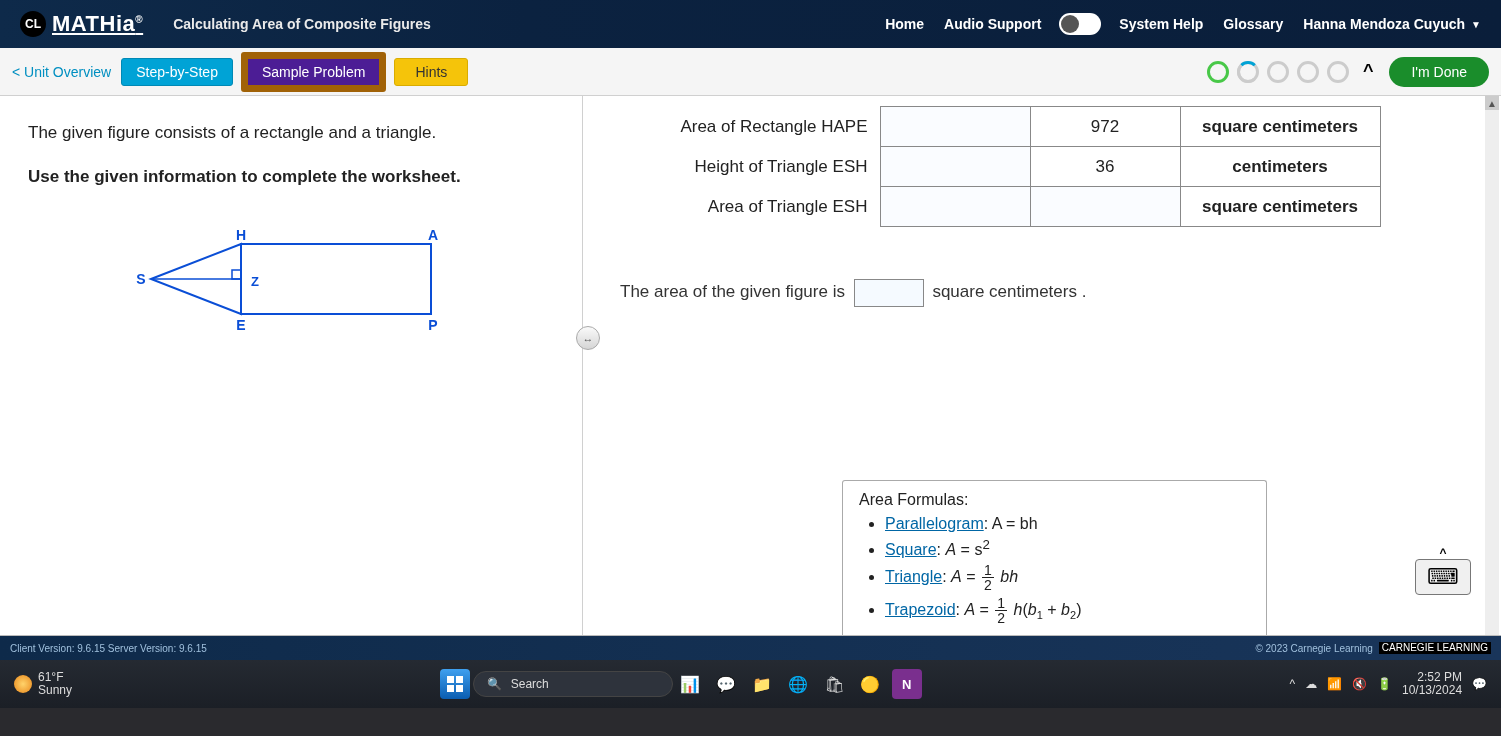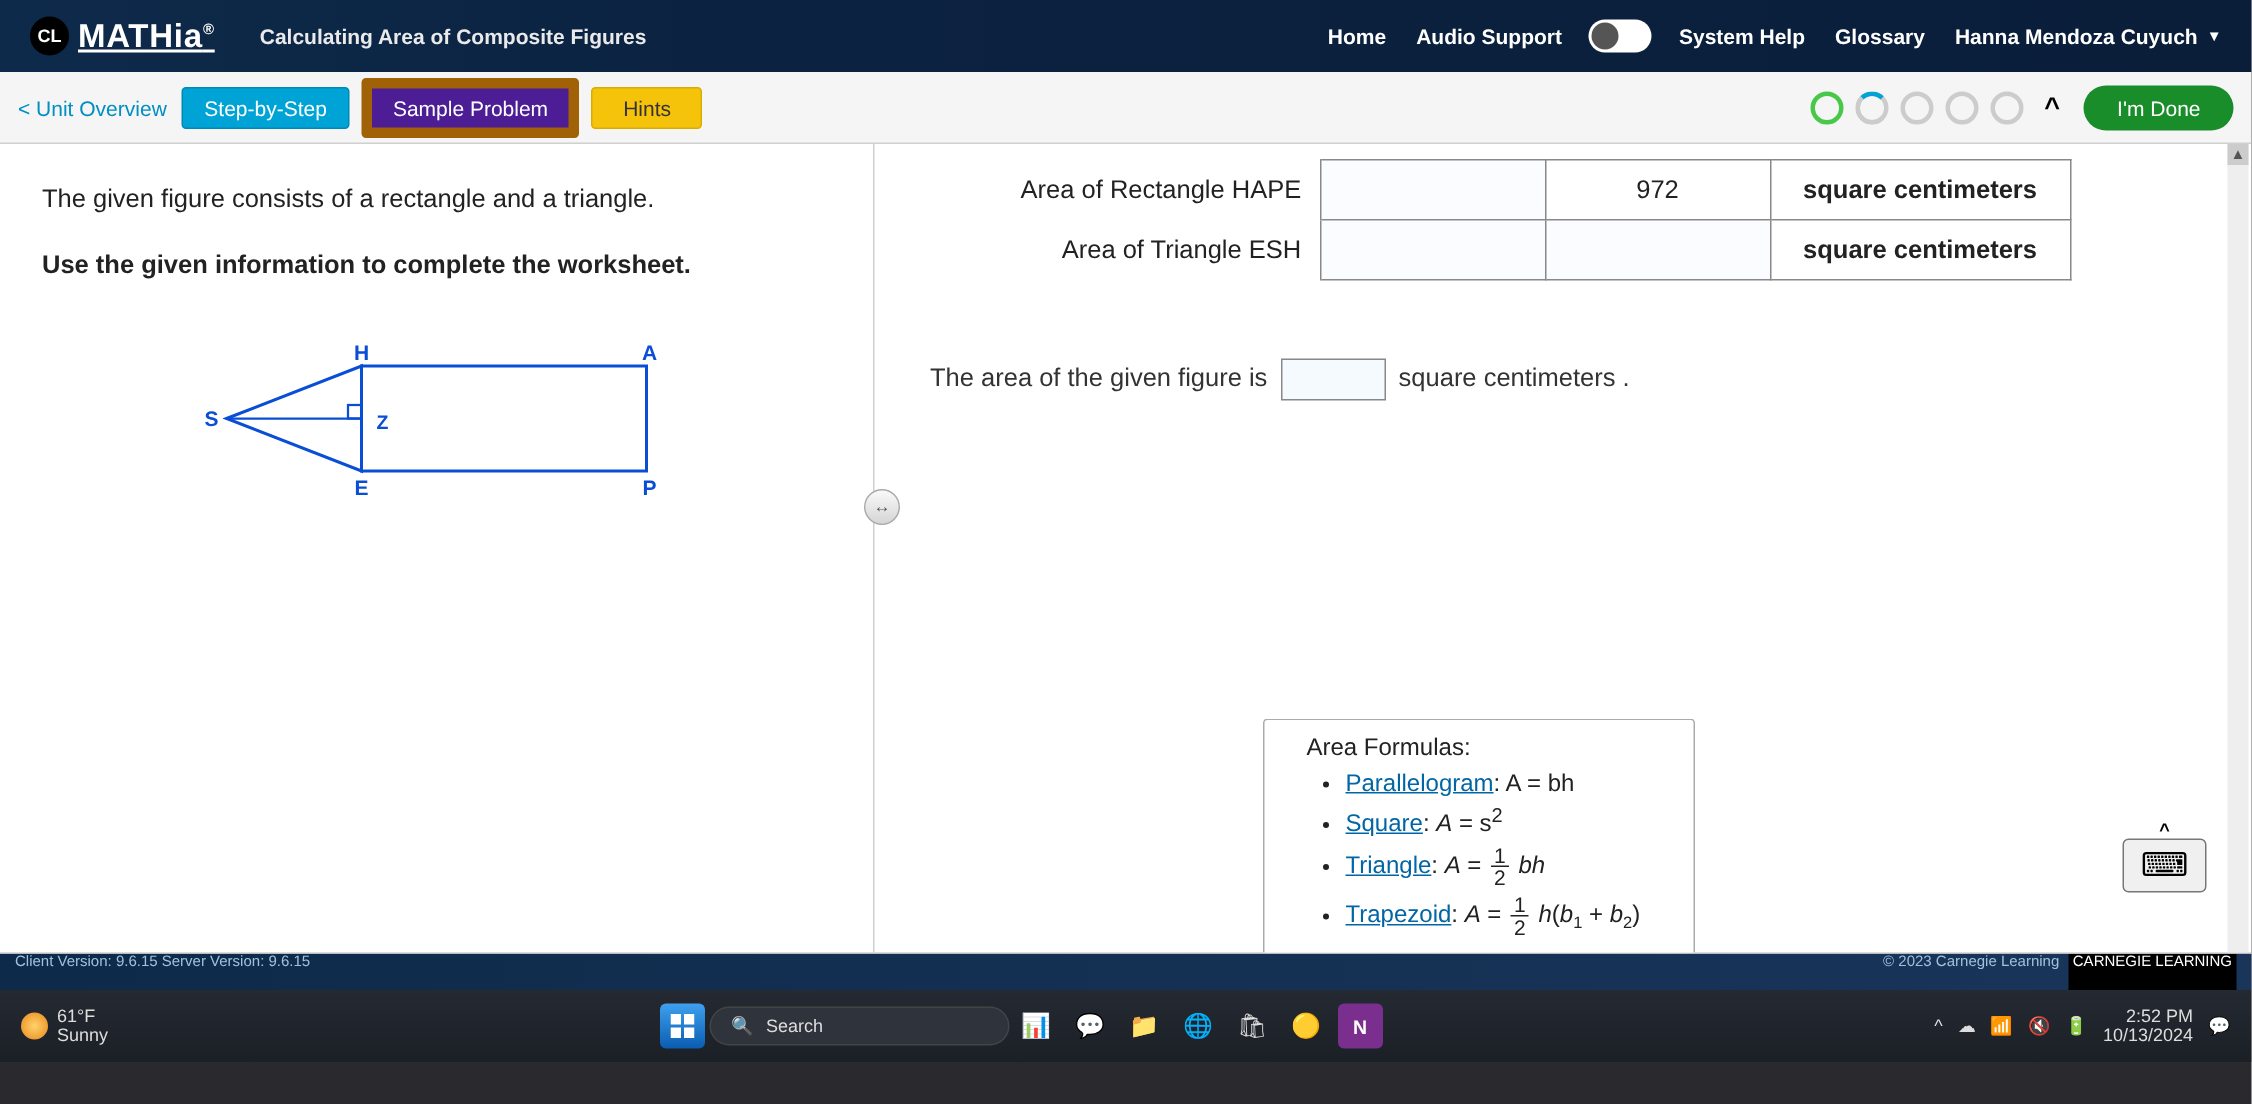--- a/index.html
+++ b/index.html
@@ -49,21 +49,21 @@
   table.worksheet td.lbl { width:260px; text-align:right; font-weight:500; border-left:none; border-top:none; border-bottom:none; }
   table.worksheet tr:first-child td.lbl{ border-top:none;}
   table.worksheet td.narrow { width:150px;}
   table.worksheet td.num { width:150px;}
   table.worksheet td.unit { width:200px; border-right:1px solid #888;font-weight:bold;}
   table.worksheet td.input { background:#fafcff;}
 
   .sentence { margin-top:52px; font-size:17px; color:#333; }
   .sentence .blank { display:inline-block; width:70px; height:28px; border:1px solid #888; background:#f5faff; vertical-align:middle; margin:0 4px;}
 
-  .formulas { position:absolute; left:260px; bottom:0; width:288px; border:1px solid #aaa; border-bottom:none; border-radius:3px 3px 0 0; padding:10px 28px 6px; font-size:16px; color:#222; background:#fff;}
+  .formulas { position:absolute; left:260px; bottom:0; width:425px; border:1px solid #aaa; border-bottom:none; border-radius:3px 3px 0 0; padding:10px 16px 6px; font-size:16px; color:#222; background:#fff;}
   .formulas .ftitle { font-weight:400; margin-bottom:6px;}
   .formulas ul { list-style:disc; padding-left:26px; }
   .formulas li { margin:4px 0; }
   .formulas a { color:#0066a5; text-decoration:underline; }
   .formulas .frac { display:inline-block; text-align:center; vertical-align:middle; font-size:14px; line-height:1; margin:0 2px;}
   .formulas .frac .t { border-bottom:1px solid #222; display:block; padding:0 2px;}
   .formulas .frac .b { display:block; padding:0 2px;}
   .formulas .sub { font-size:11px; vertical-align:sub;}
 
   .keyboard-btn { position:absolute; right:30px; bottom:40px; width:56px; height:36px; border:1px solid #777; border-radius:4px; background:#f0f0f0; display:flex; align-items:center; justify-content:center; font-size:11px;}
@@ -71,21 +71,21 @@
   .keyboard-btn .caret-up { position:absolute; top:-14px; font-size:12px; font-weight:bold;}
 
   .drag-handle { position:absolute; left:576px; top:230px; width:24px; height:24px; border-radius:50%; background:linear-gradient(#fafafa,#d5d5d5); border:1px solid #aaa; display:flex; align-items:center; justify-content:center; font-size:11px; color:#555; z-index:5;}
   .drag-handle::before{content:"↔";}
 
   .scrollbar { position:absolute; right:2px; top:0; bottom:0; width:14px; background:#eee;}
   .scroll-thumb-up{ position:absolute; top:0; width:14px; height:14px; background:#ccc; display:flex; align-items:center; justify-content:center; font-size:10px; color:#555;}
   .scroll-thumb-up::before{content:"▲";}
 
   
-  .footer { height:24px; background:linear-gradient(90deg,#0e2a4a,#19355a); display:flex; font-size:10px; color:#a0c0dd; padding:0 10px;}
+  .footer { height:24px; background:linear-gradient(90deg,#0e2a4a,#19355a); display:flex; align-items:center; font-size:10px; color:#a0c0dd; padding:0 10px;}
   .footer .fspacer{flex:1;}
   .clogo { font-size:10px; color:#fff; background:#000; padding:1px 3px; margin-left:6px; line-height:1;}
 
   
   .taskbar { height:48px; background:linear-gradient(#252a32,#1b1f26); display:flex; align-items:center; color:#ddd; font-size:12px; padding:0 14px; }
   .weather { display:flex; align-items:center; gap:6px;}
   .weather .sun{ width:18px;height:18px;border-radius:50%;background:radial-gradient(#ffd36b,#e8861a);}
   .weather .wtxt{ line-height:1.1;}
   .task-spacer1{flex:1;}
   .search-box { display:flex; align-items:center; background:#2e333c; border:1px solid #444; border-radius:18px; padding:5px 14px; width:200px;}
@@ -169,20 +169,26 @@
   <div class="right-col">
     <table class="worksheet">
       <tbody>
           <tr>
         <td class="lbl">Area of Rectangle HAPE</td>
         <td class="narrow input"></td>
         <td class="num">972</td>
         <td class="unit">square centimeters</td>
       </tr>
       <tr>
+        <td class="lbl">Height of Triangle ESH</td>
+        <td class="narrow input"></td>
+        <td class="num">36</td>
+        <td class="unit">centimeters</td>
+      </tr>
+      <tr>
         <td class="lbl">Area of Triangle ESH</td>
         <td class="narrow input"></td>
         <td class="num input"></td>
         <td class="unit">square centimeters</td>
       </tr>
     </tbody>
       </table>
 
     <div class="sentence">
       <span>The area of the given figure is</span>

